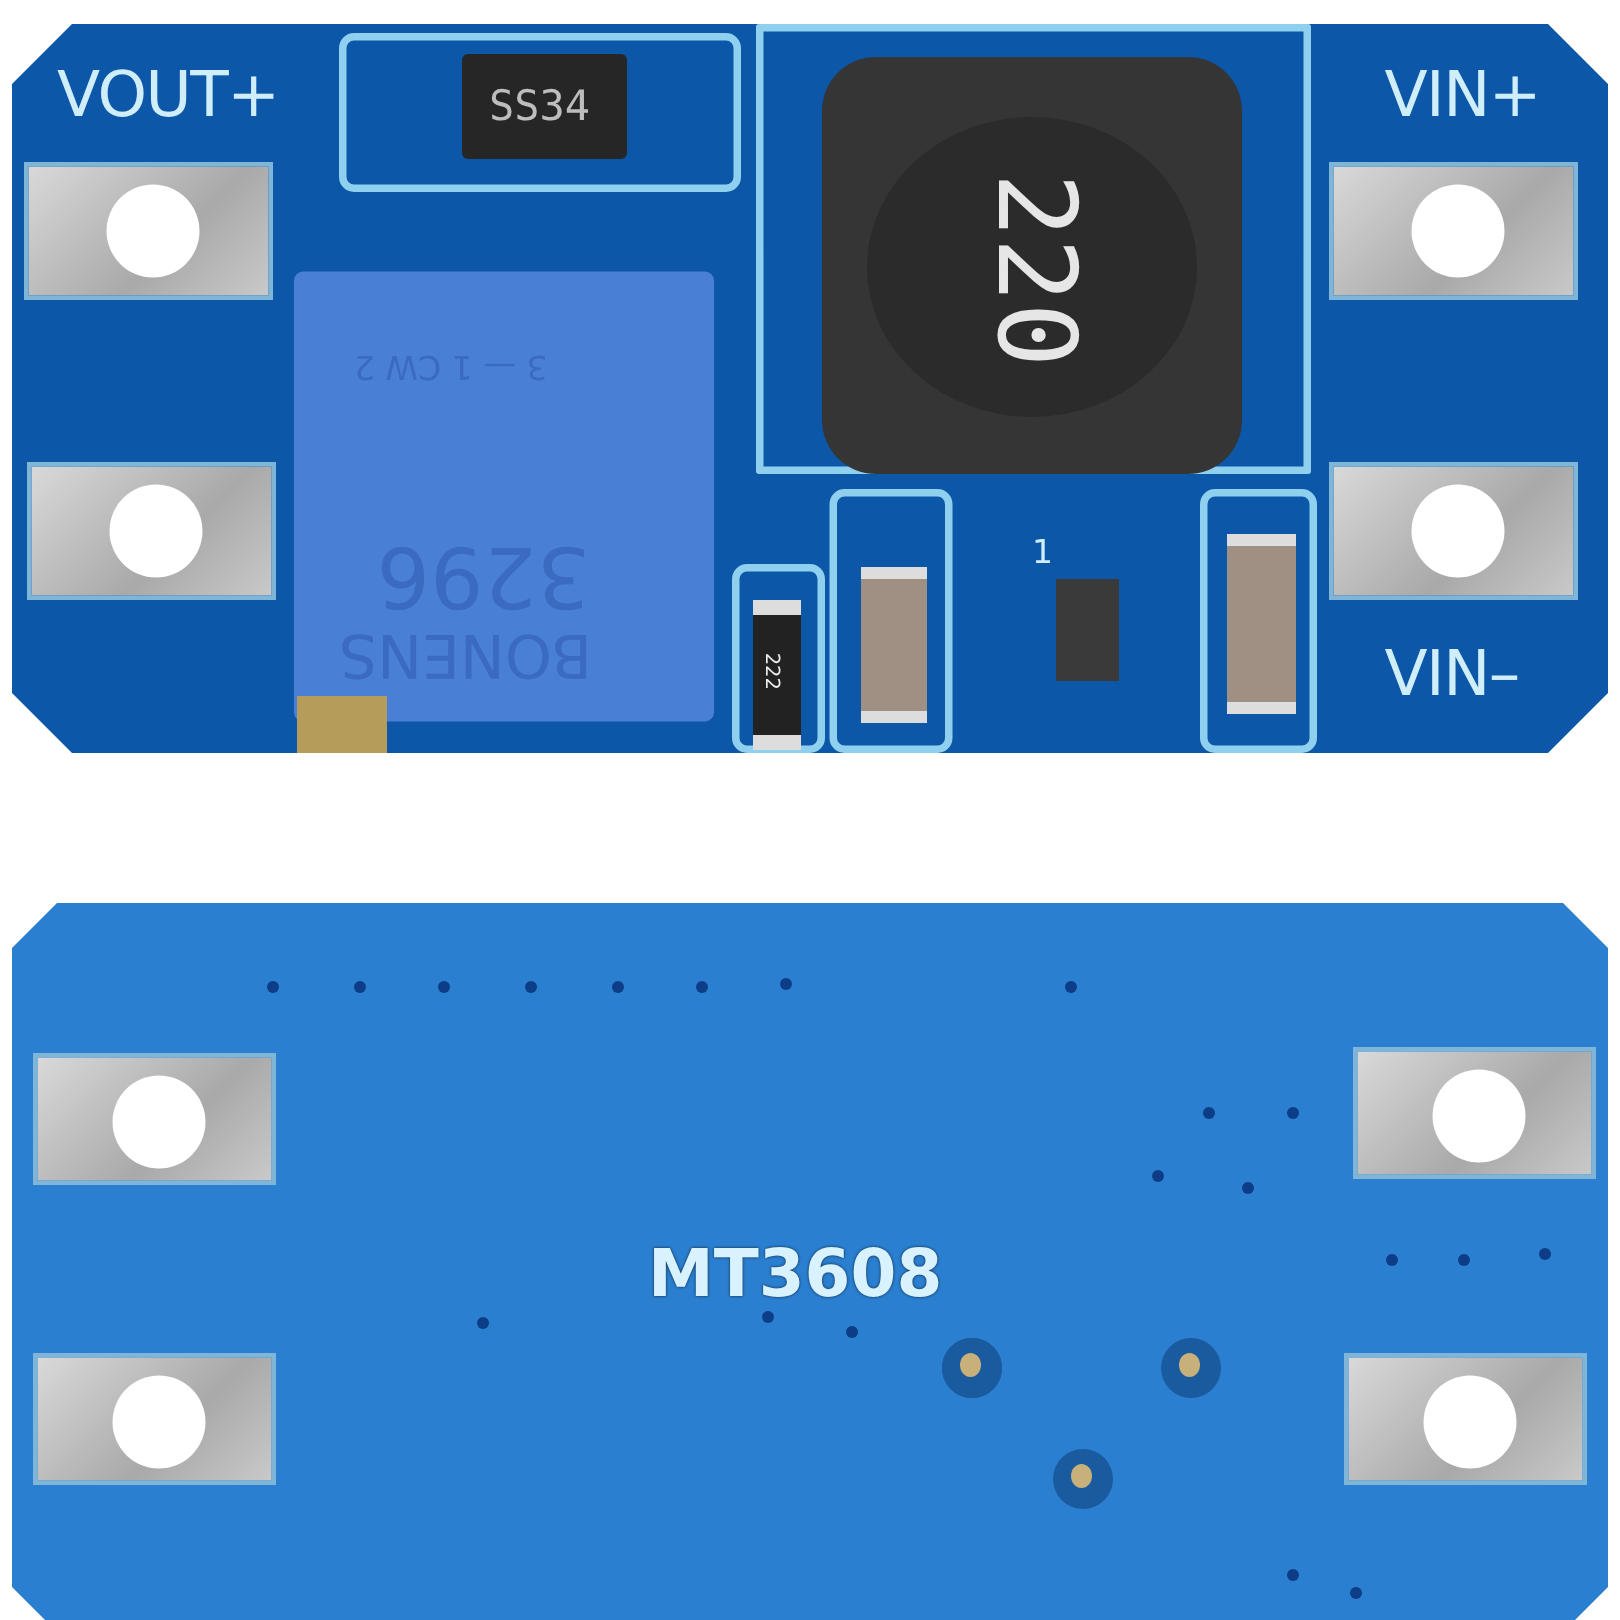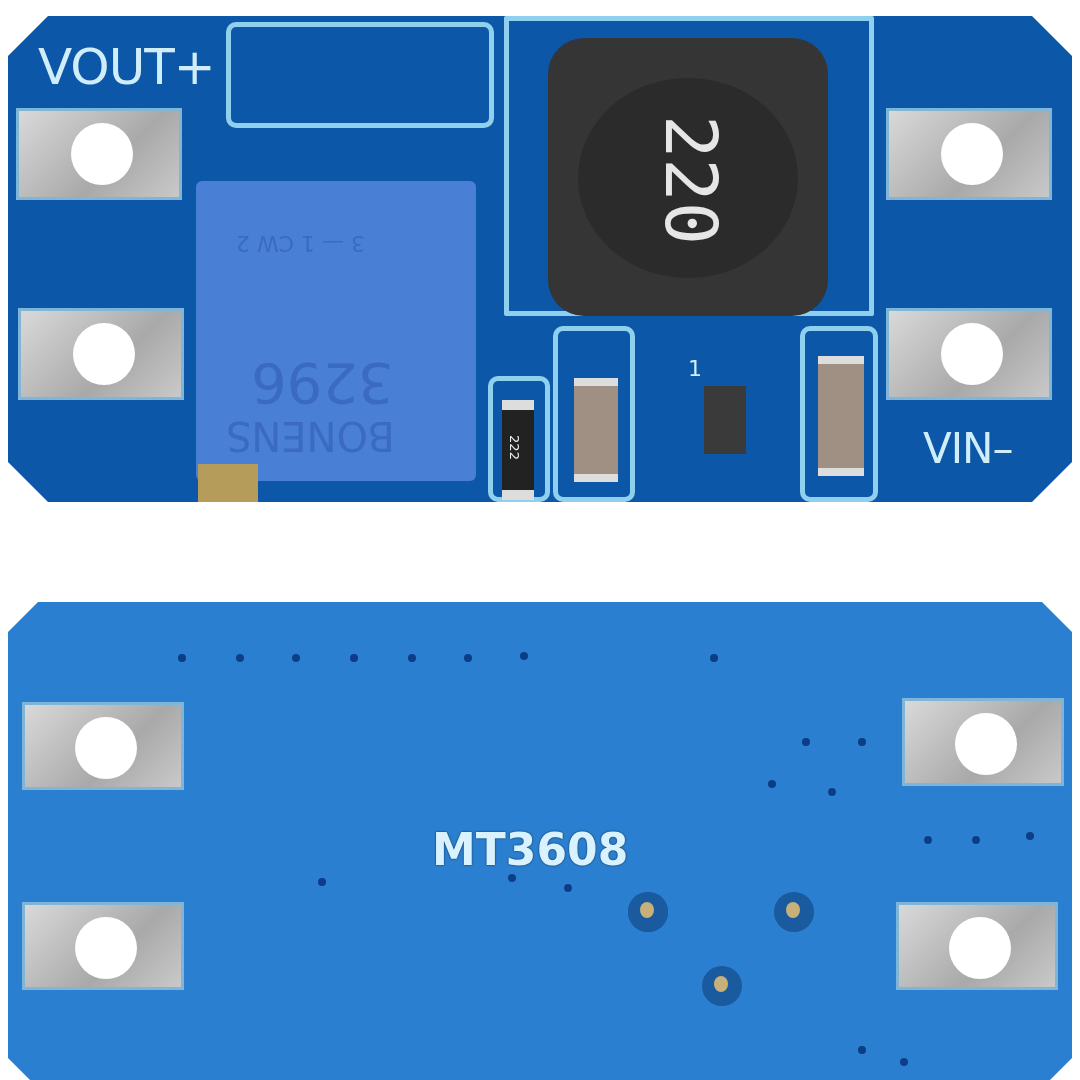--- a/index.html
+++ b/index.html
@@ -9,37 +9,41 @@
   .pad{position:absolute;background:linear-gradient(135deg,#d9d9d9,#a9a9a9 60%,#c9c9c9);border:3px solid #7fb6d8;box-sizing:border-box;}
   .hole{position:absolute;border-radius:50%;background:#ffffff;width:62px;height:62px;}
   .outline{position:absolute;border:5px solid #8fd0ee;border-radius:10px;box-sizing:border-box;}
   .via{position:absolute;width:8px;height:8px;border-radius:50%;background:#0c3d86;}
 </style>
 </head>
 <body>
 
 <div class="board" style="left:8px;top:16px;width:1064px;height:486px;background:#0d57a8;clip-path:polygon(40px 0,1024px 0,1064px 40px,1064px 446px,1024px 486px,40px 486px,0 446px,0 40px);">
 
-  <div class="silk" style="left:30px;top:22px;font-size:50px;">VOUT+</div>
+  <div class="silk" style="left:30px;top:22px;font-size:42px;">VOUT+</div>
+  <div class="silk" style="left:915px;top:22px;font-size:42px;">VIN+</div>
   <div class="silk" style="left:915px;top:408px;font-size:42px;">VIN–</div>
 
   <div class="pad" style="left:8px;top:92px;width:166px;height:92px;">
       <div class="hole" style="left:52px;top:12px;"></div>
     </div>
   <div class="pad" style="left:10px;top:292px;width:166px;height:92px;">
       <div class="hole" style="left:52px;top:12px;"></div>
     </div>
   <div class="pad" style="left:878px;top:92px;width:166px;height:92px;">
       <div class="hole" style="left:52px;top:12px;"></div>
     </div>
   <div class="pad" style="left:878px;top:292px;width:166px;height:92px;">
       <div class="hole" style="left:52px;top:12px;"></div>
     </div>
 
   <div class="outline" style="left:218px;top:6px;width:268px;height:106px;"></div>
+  <div style="position:absolute;left:300px;top:20px;width:110px;height:70px;background:#262626;border-radius:4px;">
+    <span style="position:absolute;left:18px;top:18px;color:#bdbdbd;font-size:28px;font-family:'DejaVu Sans Mono',monospace;">SS34</span>
+  </div>
 
   <div class="outline" style="left:496px;top:0;width:370px;height:300px;border-radius:2px;"></div>
   <div style="position:absolute;left:540px;top:22px;width:280px;height:278px;background:#353535;border-radius:36px;">
     <div style="position:absolute;left:30px;top:40px;width:220px;height:200px;border-radius:50%;background:#2b2b2b;"></div>
     <span style="position:absolute;left:78px;top:100px;color:#e6e6e6;font-size:72px;font-family:'DejaVu Sans Mono',monospace;transform:rotate(90deg);display:inline-block;">220</span>
   </div>
 
   <div style="position:absolute;left:188px;top:165px;width:280px;height:300px;background:#4a7fd6;border-radius:6px;">
     <div style="position:absolute;left:40px;top:50px;color:#3a6bc0;font-size:22px;transform:rotate(180deg);">3 — 1  CW 2</div>
     <div style="position:absolute;left:55px;top:170px;color:#3a6bc0;font-size:56px;transform:rotate(180deg);">3296</div>

